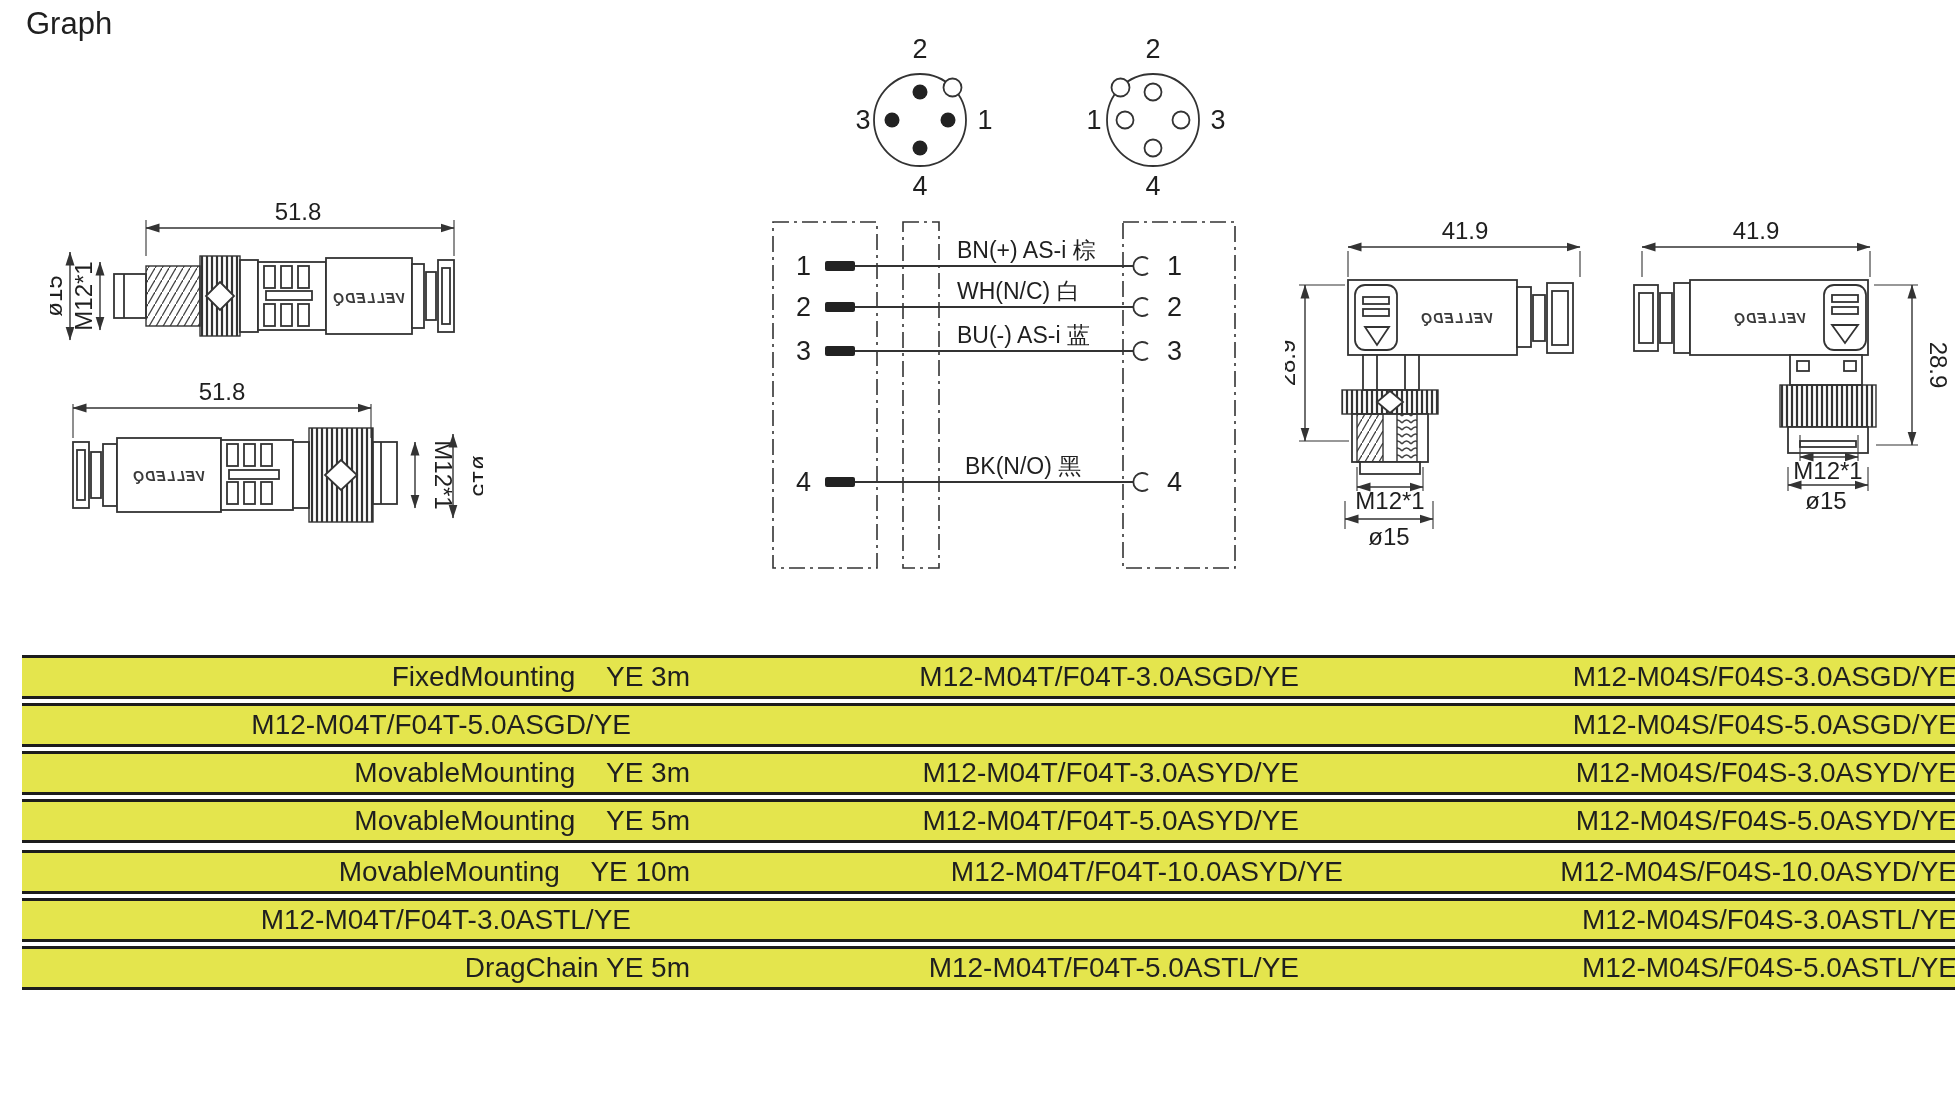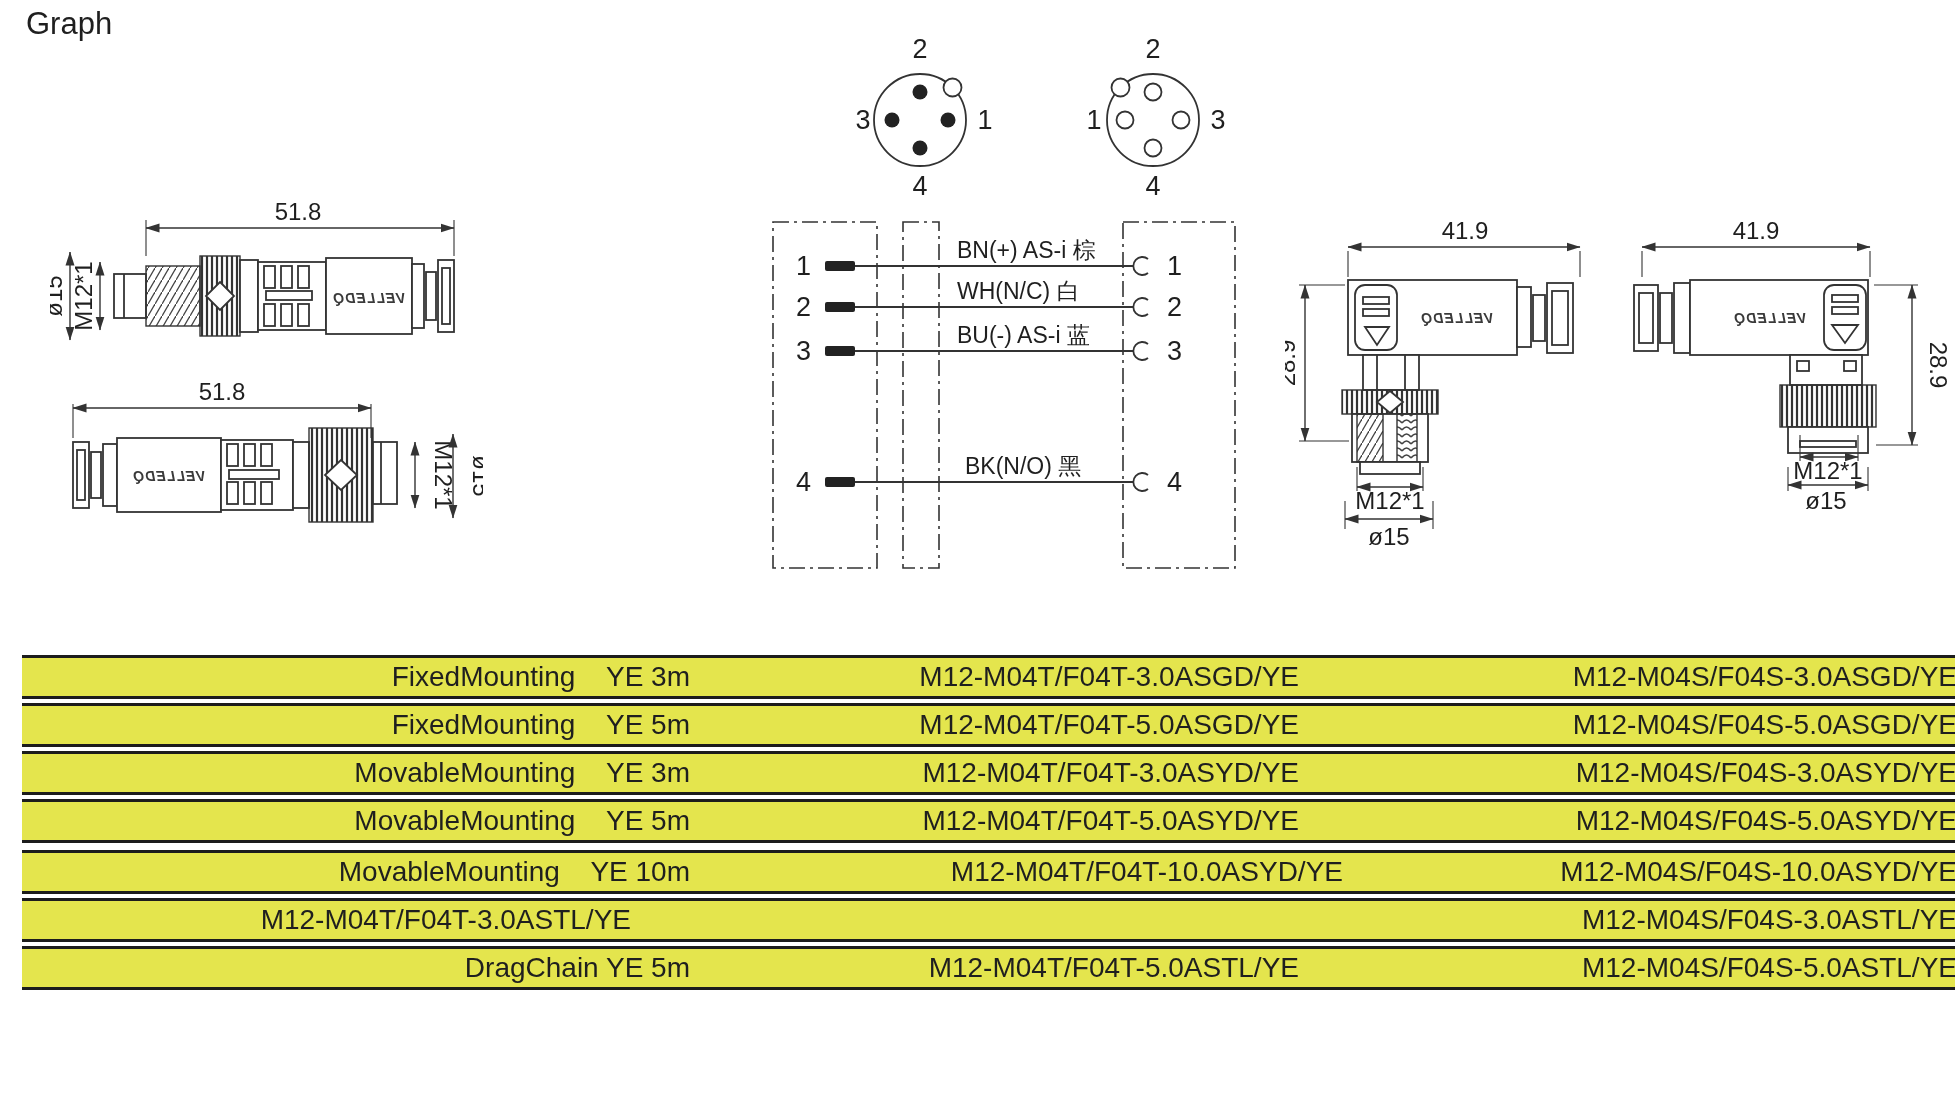--- a/index.html
+++ b/index.html
@@ -274,21 +274,20 @@
     <text x="206" y="294" text-anchor="middle" class="dimt">ø15</text>
   </svg>
 
   <div id="parts-table" class="abs">
     <div class="prow">
       <div class="c1">FixedMounting    YE 3m</div>
       <div class="c2">M12-M04T/F04T-3.0ASGD/YE</div>
       <div class="c3">M12-M04S/F04S-3.0ASGD/YE</div>
     </div>
     <div class="prow">
-      <div class="c1">FixedMounting    YE 5m</div>
       <div class="c2">M12-M04T/F04T-5.0ASGD/YE</div>
       <div class="c3">M12-M04S/F04S-5.0ASGD/YE</div>
     </div>
     <div class="prow">
       <div class="c1">MovableMounting    YE 3m</div>
       <div class="c2">M12-M04T/F04T-3.0ASYD/YE</div>
       <div class="c3">M12-M04S/F04S-3.0ASYD/YE</div>
     </div>
     <div class="prow">
       <div class="c1">MovableMounting    YE 5m</div>

